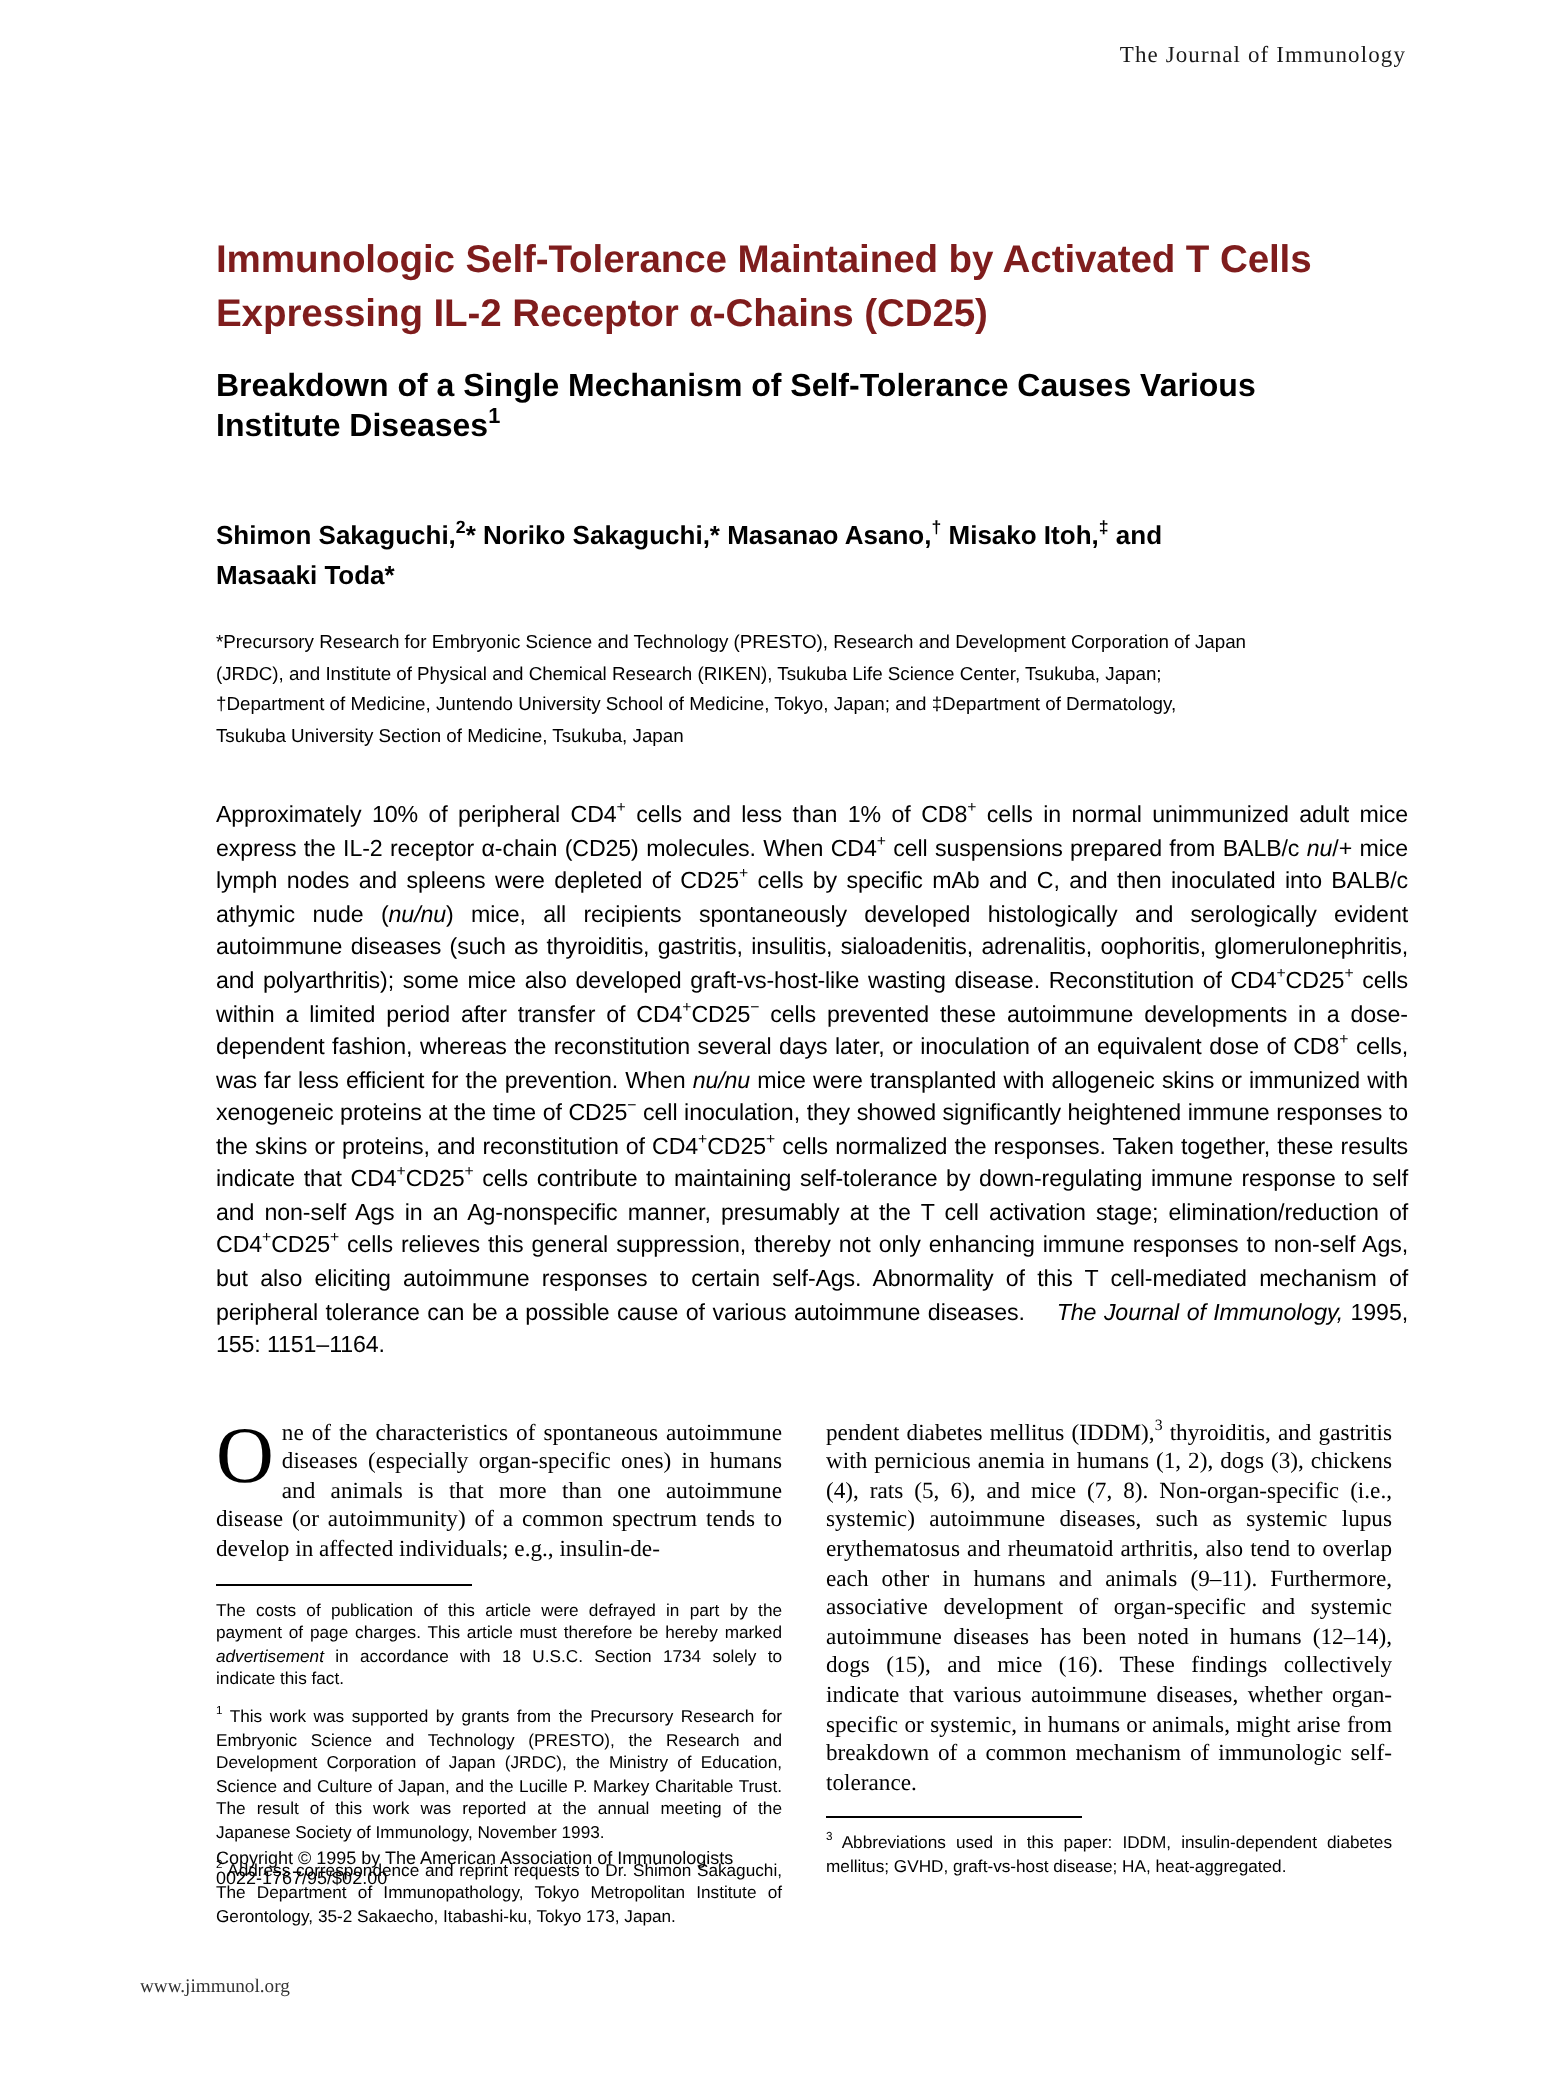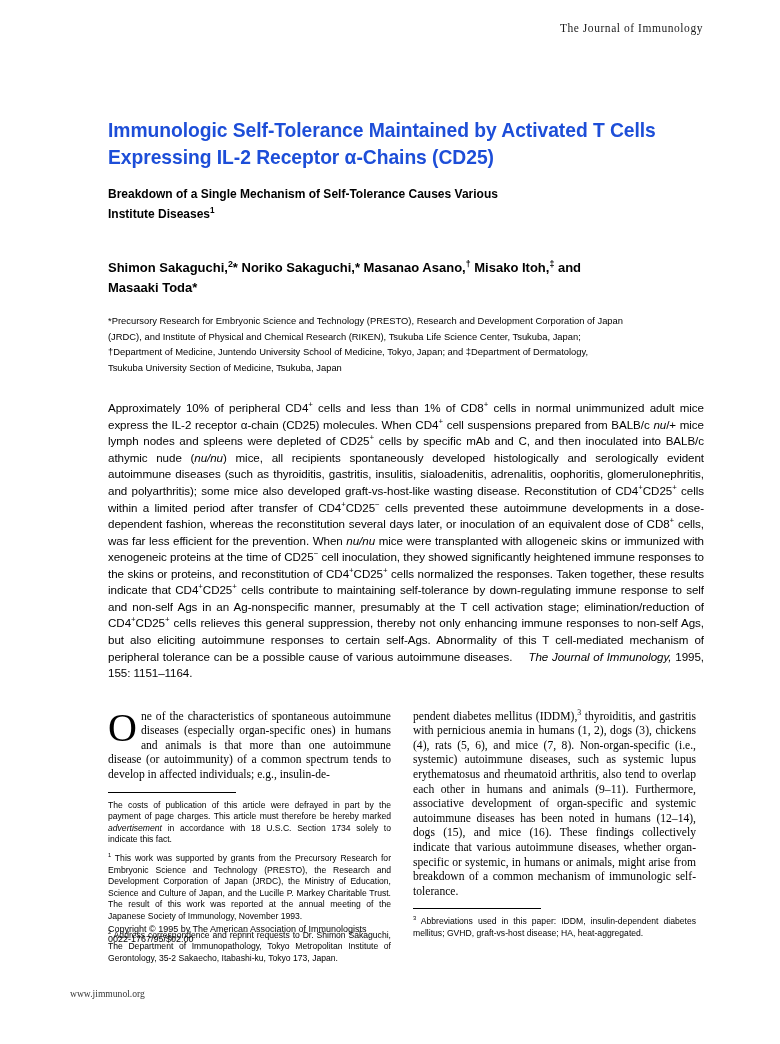--- a/index.html
+++ b/index.html
@@ -42,29 +42,29 @@
     width: 596px;
   }
 
   .title-main {
     margin-top: 117px;
     font-family: "Liberation Sans", sans-serif;
     font-weight: bold;
     font-size: 19.3px;
     line-height: 27px;
     letter-spacing: -0.05px;
-    color: #1d4ed8;
+    color: #7f1d1d;
   }
   .title-main .ln { display: block; }
 
   .title-sub {
     margin-top: 0;
     font-family: "Liberation Sans", sans-serif;
     font-weight: bold;
-    font-size: 12px;
+    font-size: 16px;
     line-height: 20px;
     color: #000;
   }
   .title-sub .ln { display: block; }
 
   .authors {
     margin-top: 34px;
     font-family: "Liberation Sans", sans-serif;
     font-weight: bold;
     font-size: 13px;

